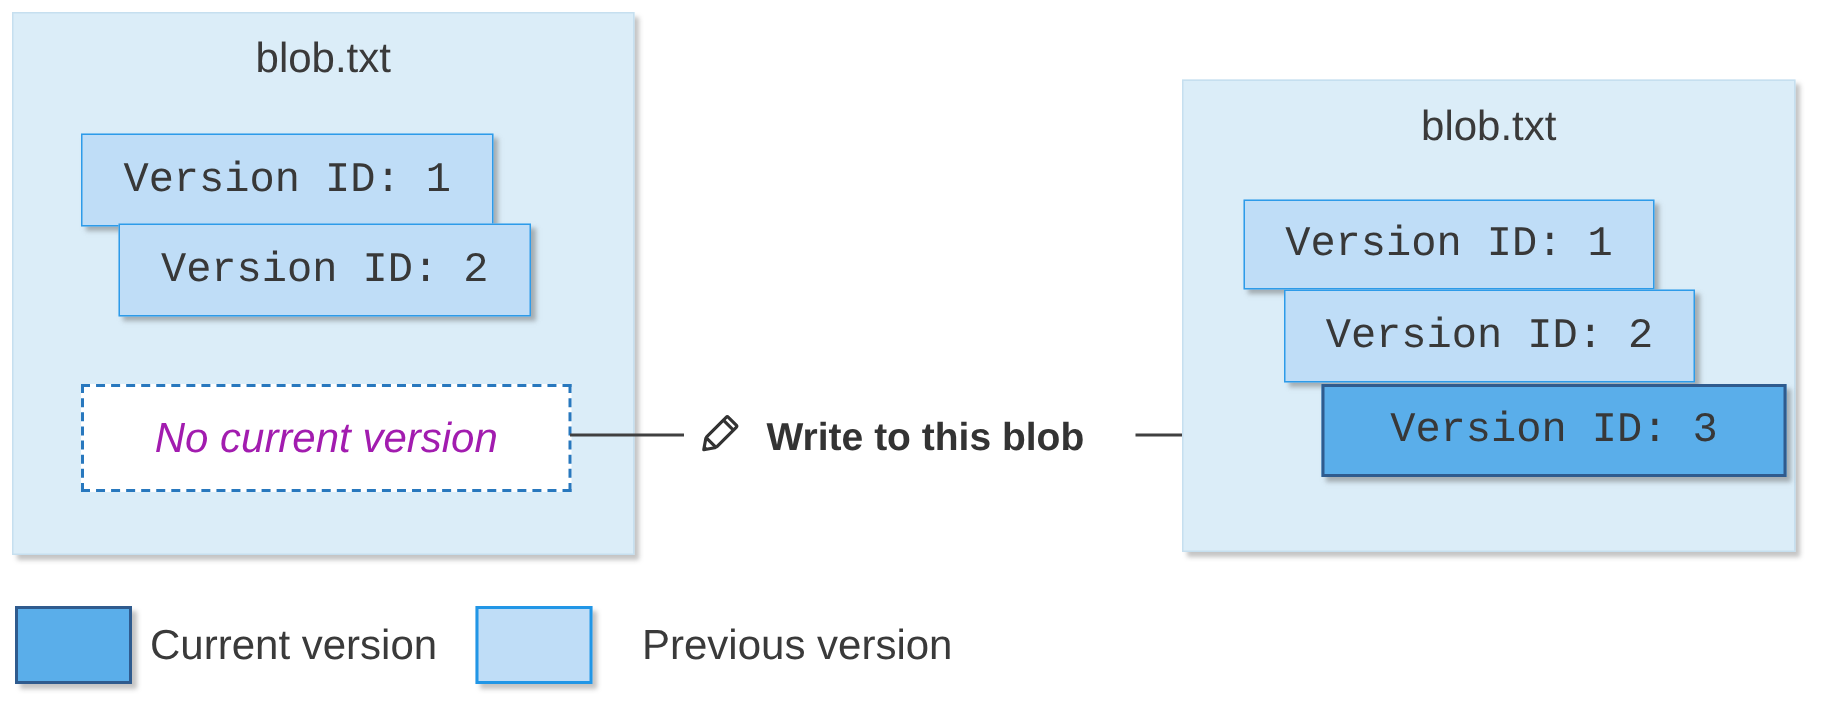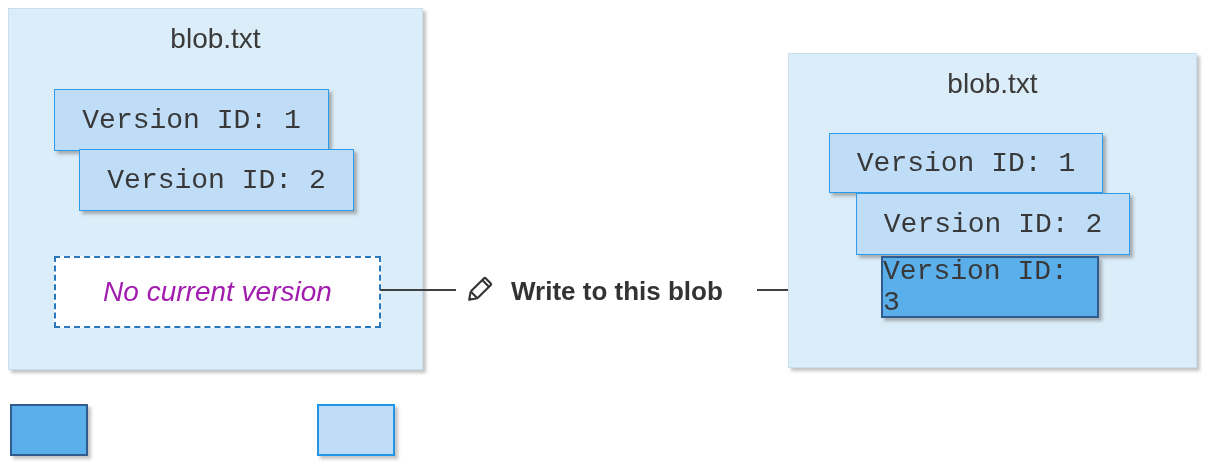--- a/index.html
+++ b/index.html
@@ -45,21 +45,21 @@
   .version-card.current {
     background: #5aaeea;
     border: 2px solid #2f5b8e;
   }
   
   .l-card1 { left: 45px;  top: 80px;  width: 275px; height: 62px; }
   .l-card2 { left: 70px;  top: 140px; width: 275px; height: 62px; }
   
   .r-card1 { left: 40px;  top: 79px;  width: 274px; height: 60px; }
   .r-card2 { left: 67px;  top: 139px; width: 274px; height: 62px; }
-  .r-card3 { left: 92px;  top: 202px; width: 218px; height: 62px; }
+  .r-card3 { left: 92px;  top: 202px; width: 310px; height: 62px; }
   .no-current-box {
     position: absolute;
     left: 45px; top: 247px;
     width: 327px; height: 72px;
     background: #ffffff;
     border: 2px dashed #2878be;
     display: flex;
     align-items: center;
     justify-content: center;
     font-size: 28px;
@@ -161,16 +161,18 @@
 
   <div class="blob-container right">
     <div class="blob-title">blob.txt</div>
     <div class="version-card r-card1">Version ID: 1</div>
     <div class="version-card r-card2">Version ID: 2</div>
     <div class="version-card current r-card3">Version ID: 3</div>
   </div>
 
   <div class="legend">
     <div class="legend-swatch current"></div>
+    <div class="legend-label current">Current version</div>
     <div class="legend-swatch previous"></div>
+    <div class="legend-label previous">Previous version</div>
   </div>
 
 </div>
 
 </body></html>

